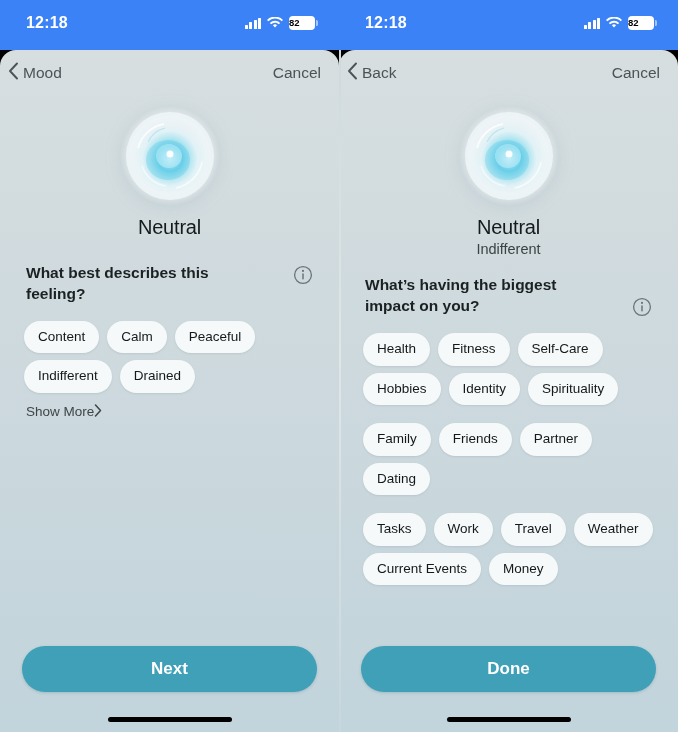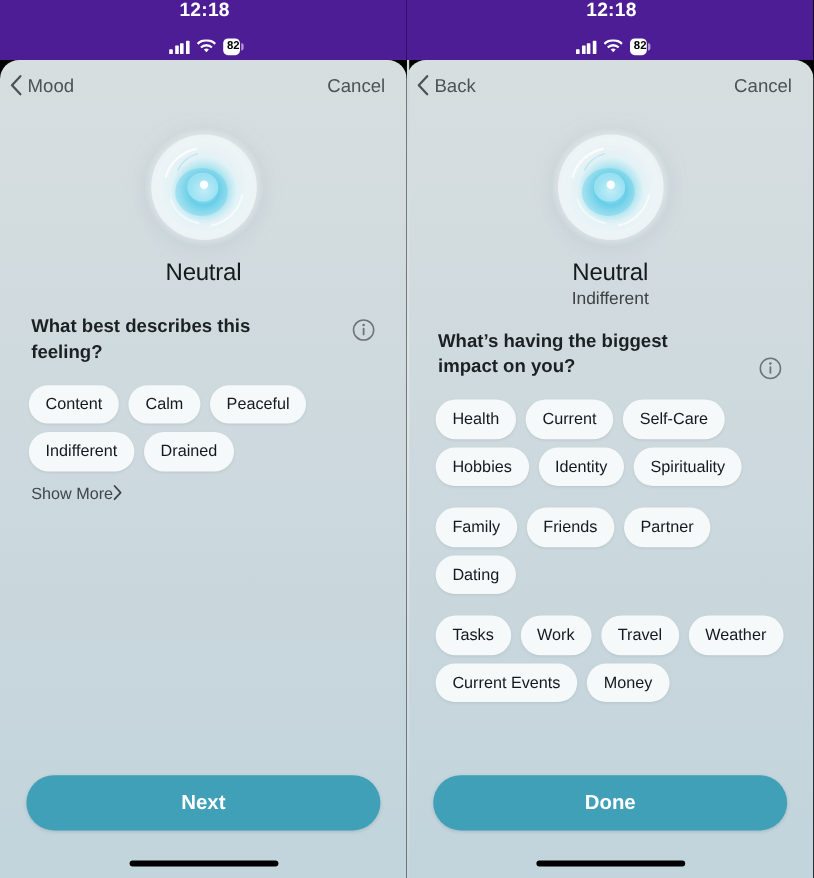--- a/index.html
+++ b/index.html
@@ -35,27 +35,26 @@
     left: 0; top: 50px; bottom: 0;
     width: 2px;
     background: linear-gradient(180deg, #cfd9dc 0%, #dfe6e8 45%, #c8d7dd 100%);
     z-index: 30;
   }
 
   
   .statusbar {
     position: relative;
     height: 50px;
-    background: #4c1d95;
+    background: #3b82f6;
     display: flex;
     align-items: center;
     justify-content: space-between;
     padding: 0 24px 4px 26px;
     z-index: 20;
-    flex-direction: column;
   }
   .status-time {
     color: #fff;
     font-size: 16px;
     font-weight: bold;
     letter-spacing: 0.2px;
   }
   .status-right {
     display: flex;
     align-items: center;
@@ -75,27 +74,27 @@
   }
   .cell-bars i:nth-child(1) { height: 4px; }
   .cell-bars i:nth-child(2) { height: 6.5px; }
   .cell-bars i:nth-child(3) { height: 9px; }
   .cell-bars i:nth-child(4) { height: 11px; background: #fff; }
 
   .wifi-icon svg { display: block; }
 
   .battery {
     position: relative;
-    width: 14px;
+    width: 26px;
     height: 14px;
     border-radius: 4px;
     background: #fff;
     display: flex;
     align-items: center;
-    justify-content: flex-end;
+    justify-content: flex-start;
   }
   .battery span {
     color: #000;
     font-size: 9.5px;
     font-weight: bold;
     line-height: 1;
   }
   .battery::after {
     content: "";
     position: absolute;
@@ -464,21 +463,21 @@
           <svg width="20" height="20" viewBox="0 0 20 20">
             <circle cx="10" cy="10" r="8.4" fill="none" stroke="#6b7477" stroke-width="1.3"></circle>
             <circle cx="10" cy="5.9" r="1.05" fill="#6b7477"></circle>
             <rect x="9.25" y="8.2" width="1.5" height="6.2" rx="0.7" fill="#6b7477"></rect>
           </svg>
         </div>
       </div>
 
       <div class="chip-group g1">
         <button class="chip">Health</button>
-        <button class="chip">Current</button>
+        <button class="chip">Fitness</button>
         <button class="chip">Self-Care</button>
         <button class="chip">Hobbies</button>
         <button class="chip">Identity</button>
         <button class="chip">Spirituality</button>
       </div>
 
       <div class="chip-group g-gap">
         <button class="chip">Family</button>
         <button class="chip">Friends</button>
         <button class="chip">Partner</button>

